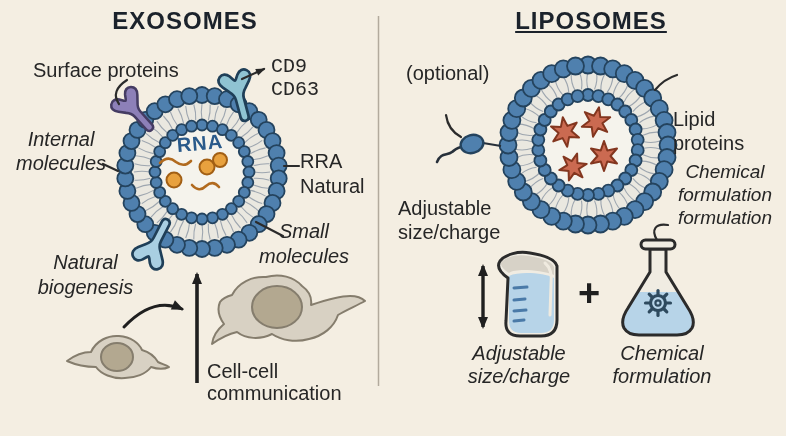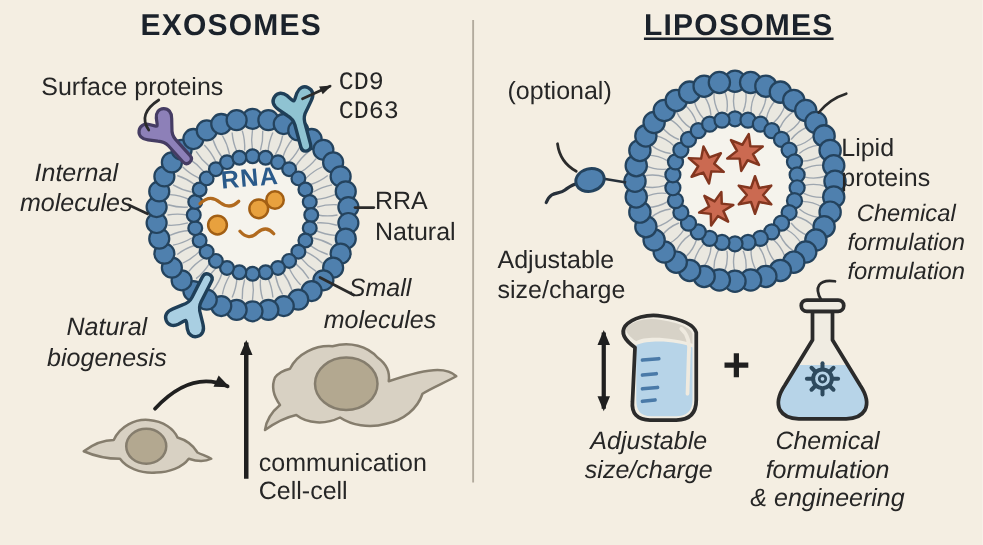--- a/index.html
+++ b/index.html
@@ -441,22 +441,22 @@
     <div>Small</div>
     <div>molecules</div>
   </div>
 
   <div class="label center" style="left:28px; top:250px; width:115px; line-height:25px;">
     <div>Natural</div>
     <div>biogenesis</div>
   </div>
 
   <div class="label" style="left:207px; top:360px; line-height:22px;">
+    <div>Cell-cell</div>
     <div>communication</div>
-    <div>Cell-cell</div>
   </div>
 
   <div class="label" style="left:406px; top:61px;">
     <div>(optional)</div>
   </div>
 
   <div class="label" style="left:673px; top:59px;margin-top:48px;">
     <div>Lipid</div>
     <div>proteins</div>
   </div>
@@ -475,16 +475,15 @@
   <div class="plus" style="left:578px; top:272px;">+</div>
 
   <div class="label center" style="left:461px; top:342px; width:116px; line-height:23px;">
     <div>Adjustable</div>
     <div>size/charge</div>
   </div>
 
   <div class="label center" style="left:592px; top:342px; width:140px; line-height:23px;">
     <div>Chemical</div>
     <div>formulation</div>
-    <div>&amp; engineering</div>
   </div>
 
 </div>
 
 </body></html>

